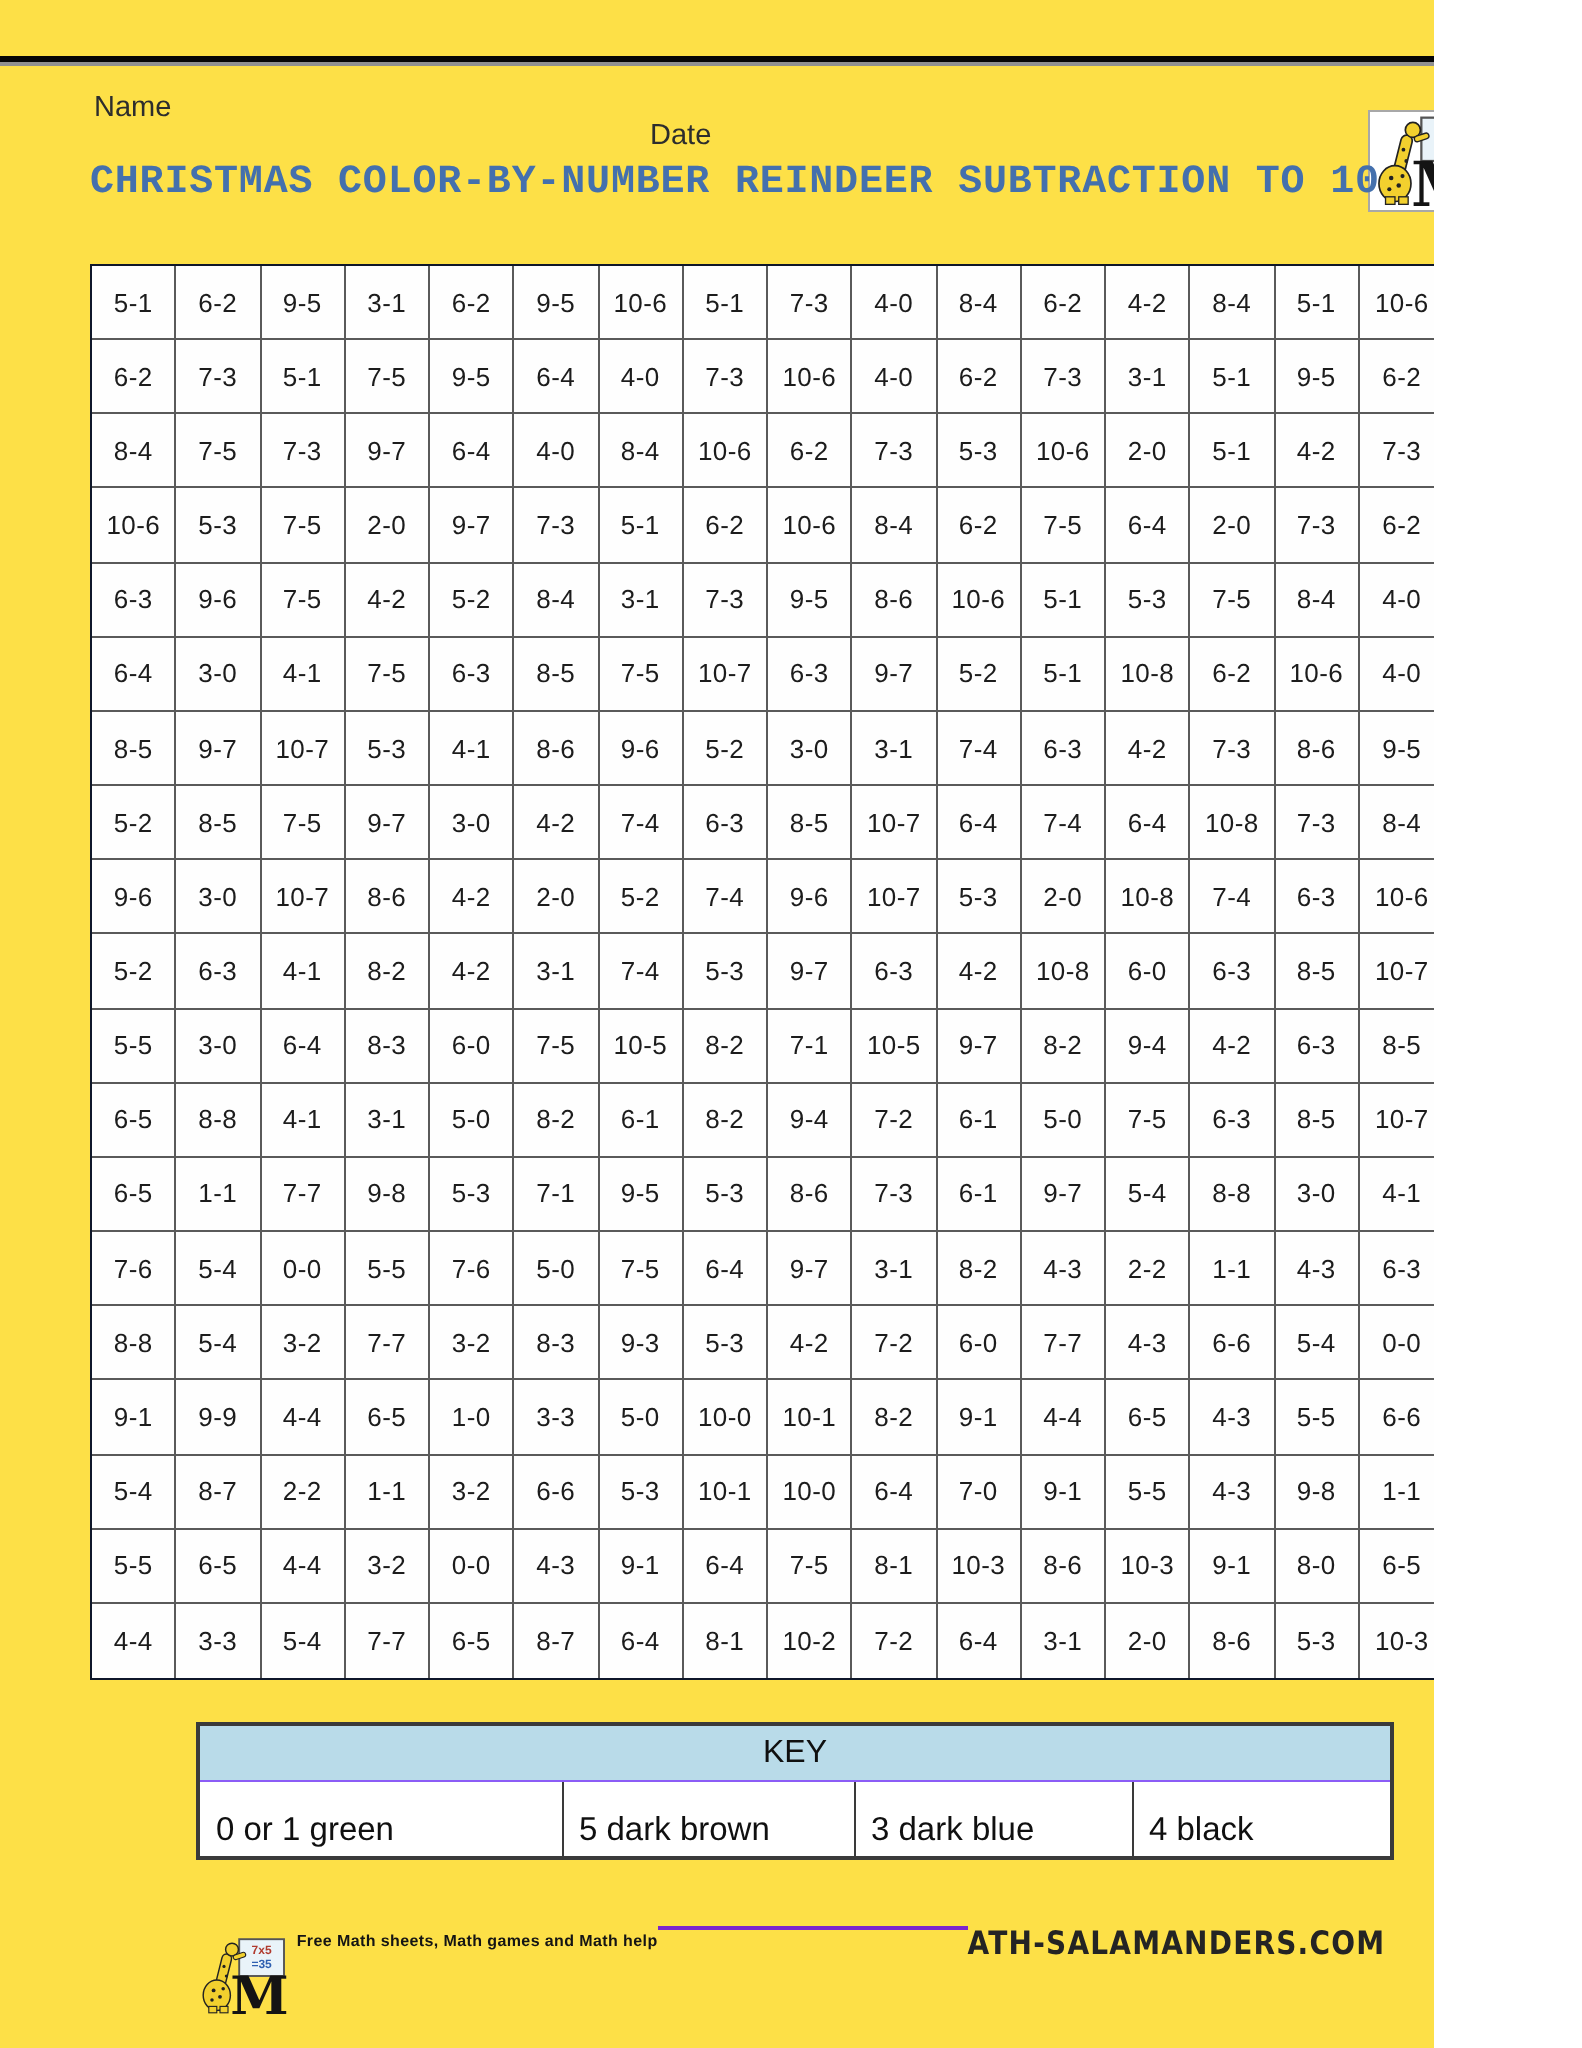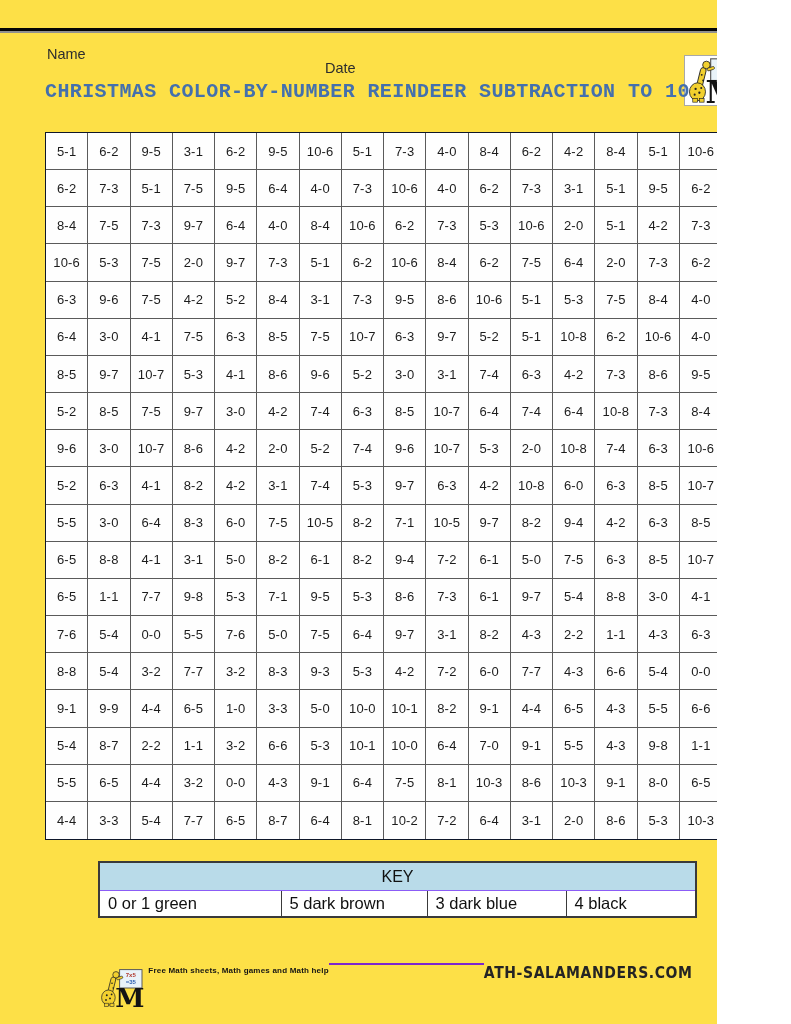--- a/index.html
+++ b/index.html
@@ -28,21 +28,21 @@
         font-size:13px;color:#1c1c1c;letter-spacing:0.2px;}
   .cell:nth-child(16n){border-right:none;}
   .cell:nth-child(n+289){border-bottom:none;}
 
   .key-table{position:absolute;left:98px;top:861px;width:597px;
              border-collapse:collapse;table-layout:fixed;
              border:2px solid #3a3a3a;background:#fff;}
   .key-table th{background:#b9dbe9;border:1px solid #8b5cf6;height:25px;
                 font-size:16px;font-weight:400;color:#101010;text-align:center;}
   .key-table td{border:1px solid #3a3a3a;height:25px;font-size:16.5px;
-                color:#101010;padding:0 0 0 8px;white-space:nowrap;}
+                color:#101010;padding:12px 0 0 8px;white-space:nowrap;}
   .col1{width:182px;} .col2{width:146px;} .col3{width:139px;} .col4{width:130px;}
 
   .footer{position:absolute;top:961px;left:0;width:791px;
           display:flex;justify-content:center;align-items:flex-start;}
   .footer-logo{flex:0 0 auto;margin-top:2px;}
   .footer-col{display:flex;flex-direction:row;margin-left:2px;}
   .tagline{font-size:8px;font-weight:700;color:#141414;letter-spacing:0.2px;
            margin-top:5px;}
   .tag-rule{height:2px;width:155px;margin-top:2px;}
   .domain{font-family:"DejaVu Sans",sans-serif;font-size:14px;font-weight:700;

